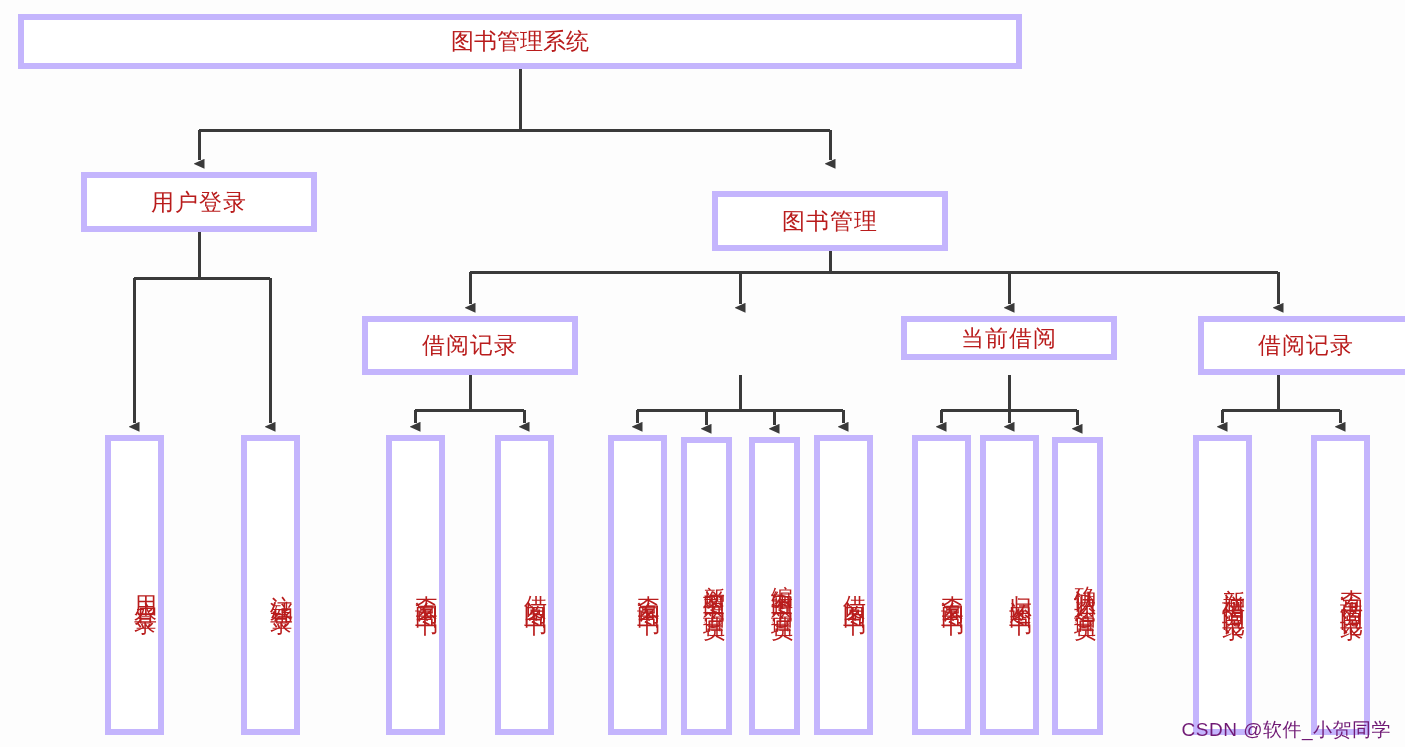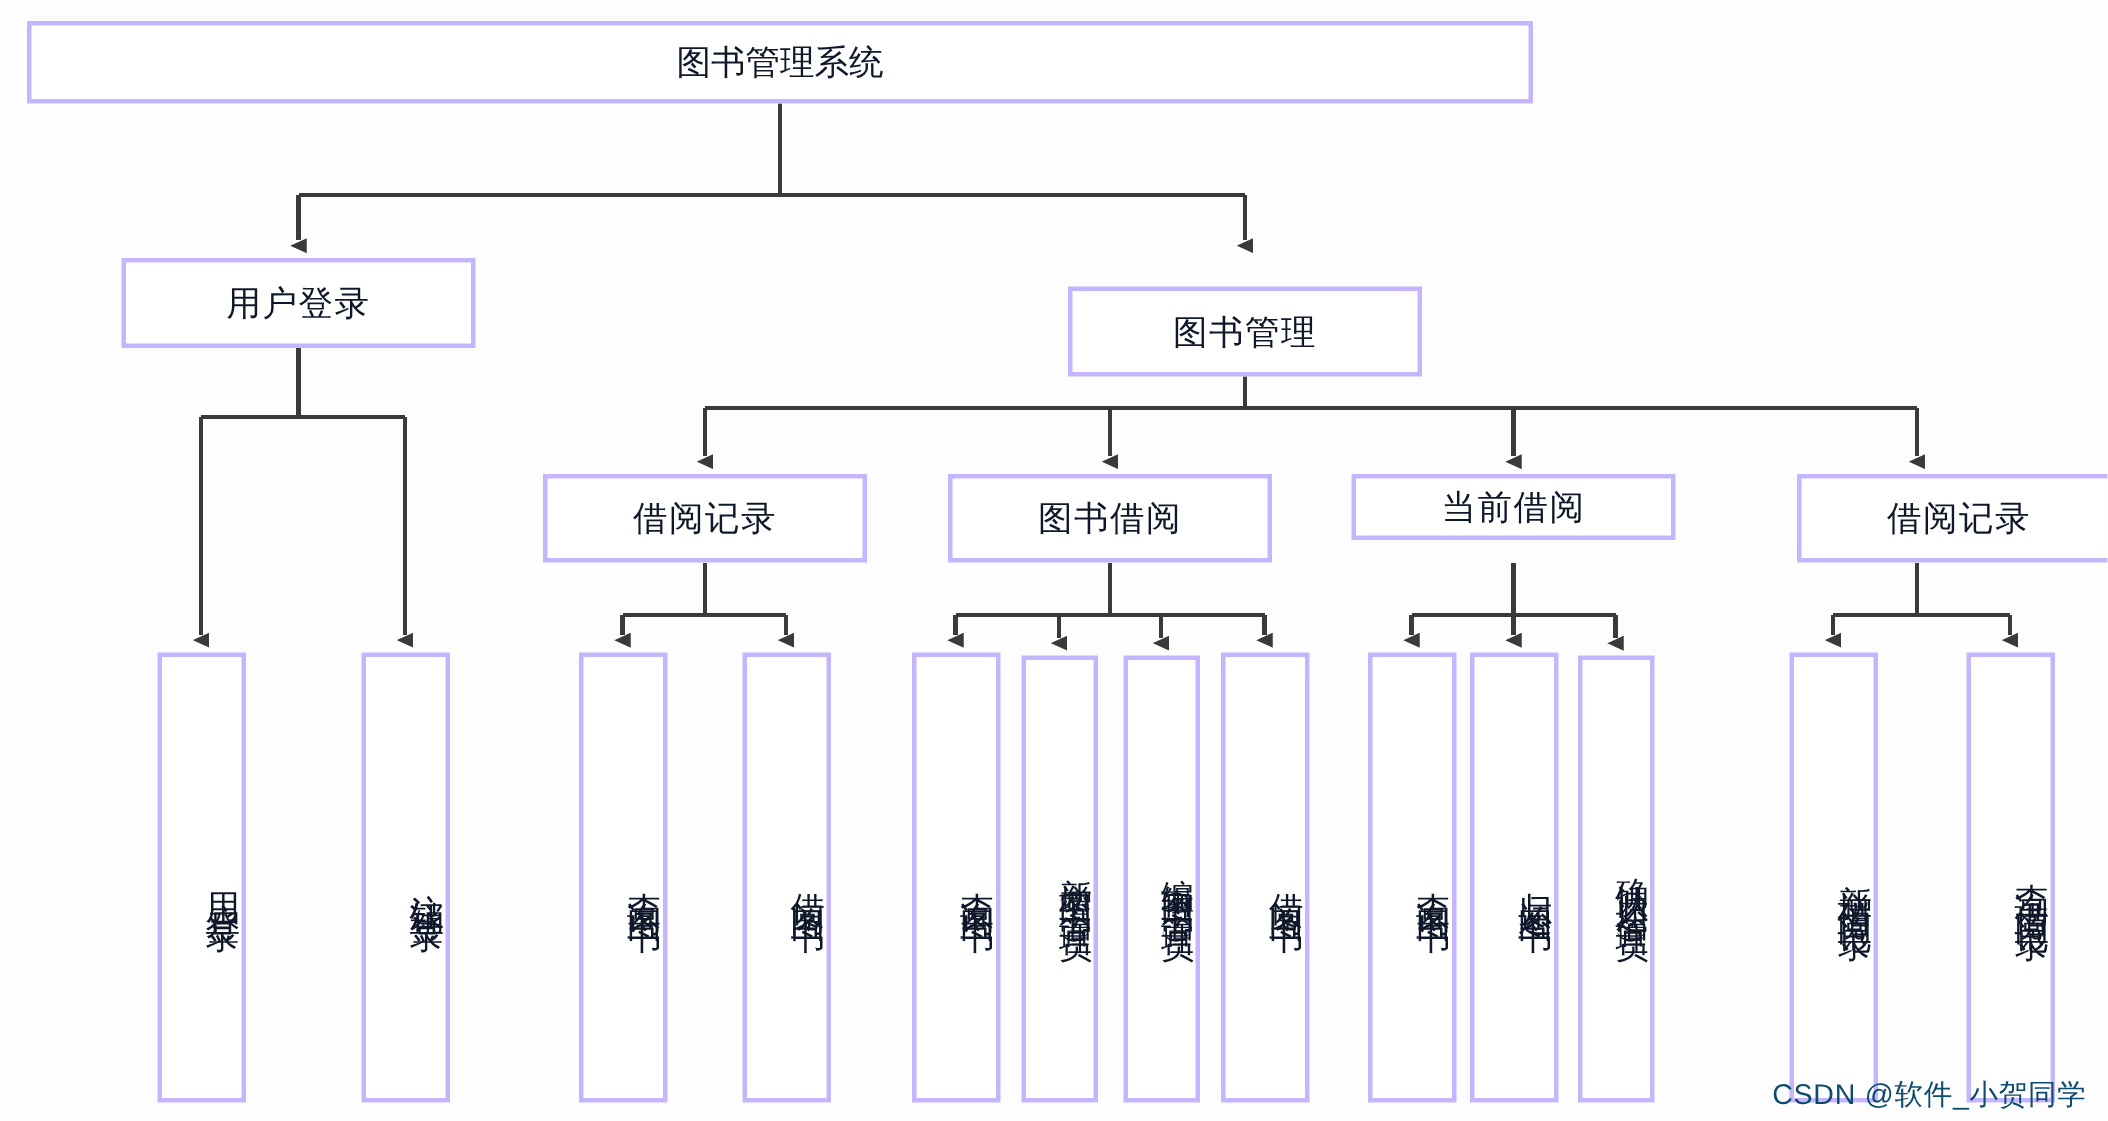--- a/index.html
+++ b/index.html
@@ -10,46 +10,46 @@
     overflow:hidden;
     position:relative;
   }
   #canvas{position:absolute;inset:0;width:1405px;height:747px;}
   #svg-lines{position:absolute;left:0;top:0;width:1405px;height:747px;}
 
   .node{
     position:absolute;
     box-sizing:border-box;
     background:#ffffff;
-    border:3px solid #c4b5fd;
+    border:6px solid #c4b5fd;
     display:flex;
     align-items:center;
     justify-content:center;
-    color:#0f172a;
+    color:#b91c1c;
   }
   .node.horiz{ font-size:23px; letter-spacing:1px; }
   .node.root{ font-size:23px; }
   .node.leaf{
     writing-mode:vertical-rl;
     text-orientation:upright;
     font-size:23px;
     letter-spacing:6px;
     line-height:1.05;
     padding-top:8px;
     align-items:flex-start;
     justify-content:center;
   }
   .node.leaf.narrow{ font-size:22px; letter-spacing:5px; }
 
   .watermark{
     position:absolute;
     right:14px;
     bottom:4px;
     font-size:19px;
-    color:#0c4a6e;
+    color:#701a75;
     white-space:nowrap;
     letter-spacing:0.5px;
     text-align:right;
   }
 </style>
 </head>
 <body>
 
 <div id="canvas">
 
@@ -110,23 +110,20 @@
   <div class="node horiz" style="left:81px;top:172px;width:236px;height:60px;">
     <span>用户登录</span>
   </div>
   <div class="node horiz" style="left:712px;top:172px;width:236px;height:60px;margin-top:19px;">
     <span>图书管理</span>
   </div>
 
   <div class="node horiz" style="left:362px;top:316px;width:216px;height:59px;">
     <span>借阅记录</span>
   </div>
-  <div class="node horiz" style="left:632px;top:316px;width:216px;height:59px;">
-    <span>图书借阅</span>
-  </div>
   <div class="node horiz" style="left:901px;top:316px;width:216px;height:44px;">
     <span>当前借阅</span>
   </div>
   <div class="node horiz" style="left:1170px;top:316px;width:216px;height:59px;margin-left:28px;">
     <span>借阅记录</span>
   </div>
 
   <div class="node leaf" style="left:105px;top:435px;width:59px;height:300px;">
     <span>用户登录</span>
   </div>

